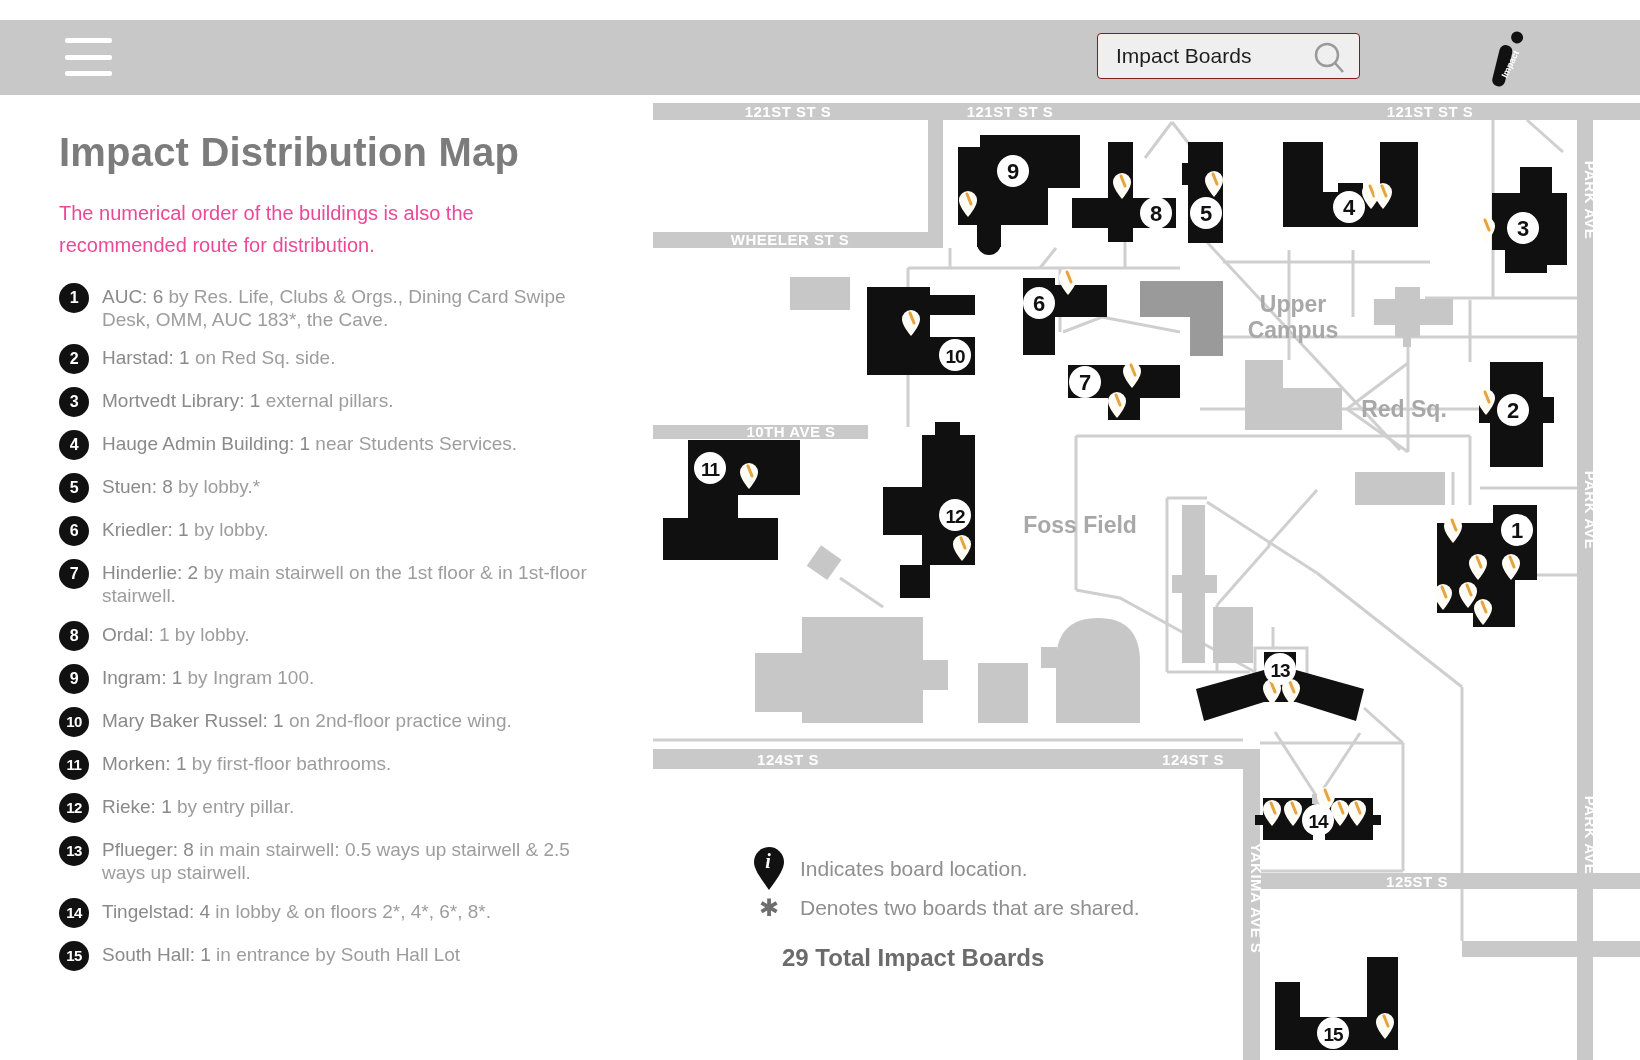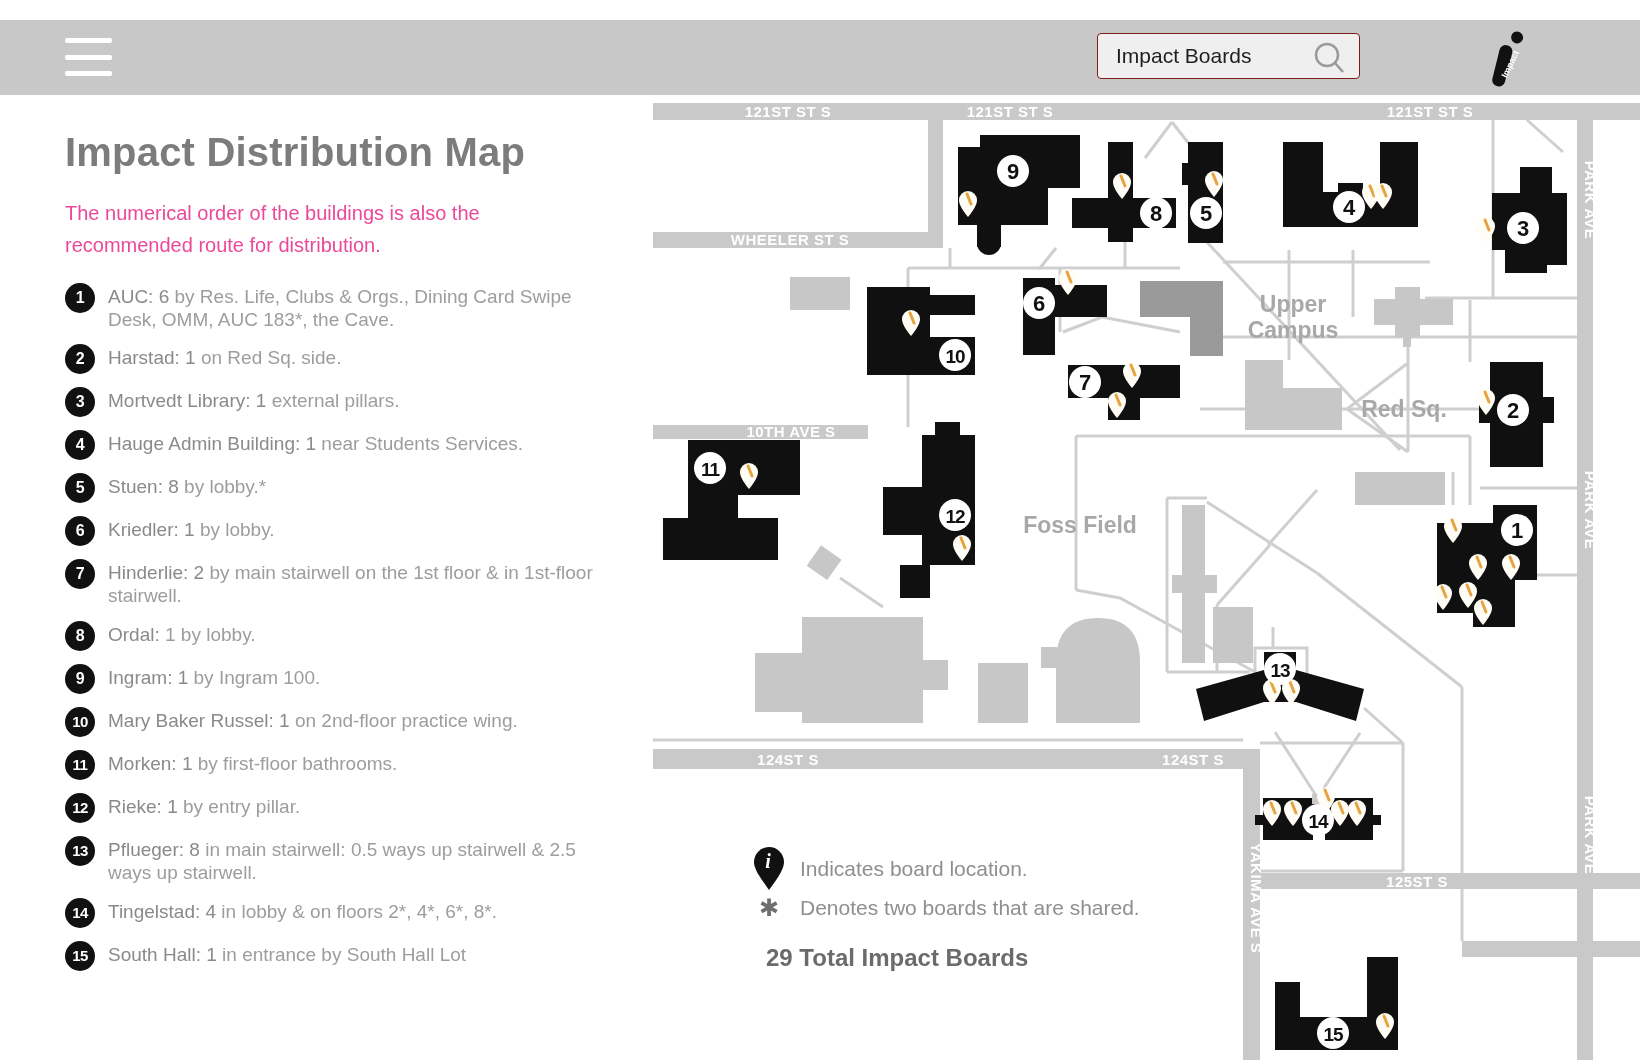--- a/index.html
+++ b/index.html
@@ -14,21 +14,21 @@
   .hamburger span { display:block; height:5px; width:100%; background:#fff; border-radius:2px; }
   .searchbox { position:absolute; left:1097px; top:13px; width:263px; height:46px;
     background:#efefef; border:1px solid #7f1d1d; border-radius:4px; }
   .searchbox input { position:absolute; left:18px; top:0; width:200px; height:44px; border:none;
     background:transparent; font-size:21px; color:#1e1e1e; outline:none;
     font-family:"Liberation Sans","DejaVu Sans",sans-serif; }
   .search-icon { position:absolute; right:12px; top:8px; }
   .logo { position:absolute; left:1474px; top:5px; width:60px; height:66px; cursor:pointer; }
 
   
-  .panel { position:absolute; left:65px; top:130px; width:560px; }
+  .panel { position:absolute; left:59px; top:130px; width:560px; }
   .panel h1 { font-size:40px; font-weight:800; color:#7c7c7c; letter-spacing:0.2px; }
   .subtitle { margin-top:22px; width:460px; font-size:20px; line-height:1.62; color:#ec4899; }
   ol.bldg-list { list-style:none; margin-top:21px; }
   ol.bldg-list li { display:flex; align-items:flex-start; margin-bottom:13px; }
   .nbadge { flex:0 0 30px; width:30px; height:30px; border-radius:50%; background:#111; color:#fff;
     font-weight:700; font-size:16px; display:flex; align-items:center; justify-content:center;
     margin-right:13px; letter-spacing:-0.5px; }
   .itext { width:500px; font-size:19px; line-height:1.2; color:#9d9d9d; padding-top:3px; }
   .itext b { color:#8a8a8a; font-weight:400; }
 
@@ -46,21 +46,21 @@
   .pin-body { fill:#fffdf5; }
   .pin-stripe { stroke:#e7a43e; stroke-width:3; stroke-linecap:round; }
 
   
   .legend { position:absolute; left:752px; top:846px; width:520px; color:#8f8f8f; }
   .legend-row { display:flex; align-items:center; margin-bottom:4px; }
   .legend-row .txt { font-size:21px; }
   .legend-pin { width:34px; margin-right:14px; flex:0 0 34px; }
   .legend-star { width:34px; margin-right:14px; flex:0 0 34px; text-align:center;
     font-size:24px; font-weight:700; color:#6e6e6e; line-height:1; }
-  .legend-total { margin-top:24px; margin-left:14px; font-size:24px; font-weight:700; color:#6b6b6b; }
+  .legend-total { margin-top:24px; margin-left:30px; font-size:24px; font-weight:700; color:#6b6b6b; }
 </style>
 </head>
 <body>
 
 <div class="page">
 
   <div class="topbar">
     <div class="hamburger">
       <span></span>
       <span></span>

